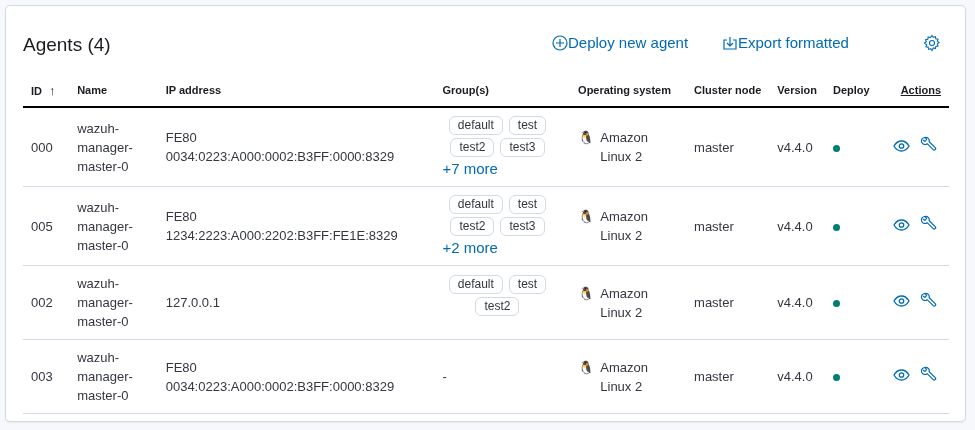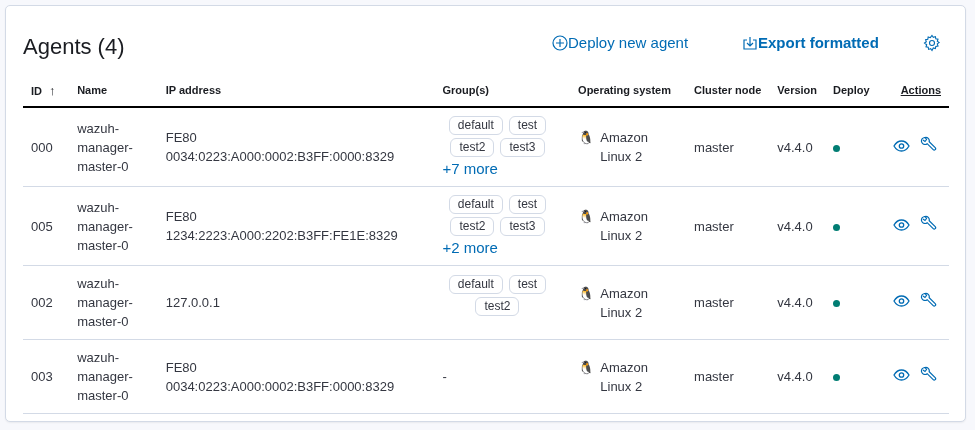--- a/index.html
+++ b/index.html
@@ -9,21 +9,21 @@
     font-family:"Liberation Sans", sans-serif;
     color:#343741;
   }
   .panel {
     position:absolute; left:5px; top:5px; width:961px; height:417px;
     background:#ffffff; border:1px solid #d3dae6; border-radius:5px;
     box-shadow:0 1px 2px rgba(0,0,0,0.06);
     box-sizing:border-box;
   }
   .title {
-    position:absolute; left:17px; top:28px; font-size:22px; color:#1a1c21; font-weight:400;
+    position:absolute; left:17px; top:28px; font-size:19px; color:#1a1c21; font-weight:400;
   }
   .hdr-btn {
     position:absolute; top:28px; display:flex; align-items:center; 
     color:#006bb4; font-size:15px; cursor:pointer;
   }
   .hdr-btn svg { display:block; }
   .gear { position:absolute; left:917px; top:28px; cursor:pointer; }
   table {
     position:absolute; left:17px; top:68px; width:926px;
     border-collapse:collapse; font-size:13px;
@@ -58,21 +58,21 @@
   <div class="hdr-btn" style="left:546px;">
     <span>
       <svg width="16" height="16" viewBox="0 0 16 16">
           <circle cx="8" cy="8" r="7" fill="none" stroke="#006bb4" stroke-width="1.2"></circle>
           <path d="M8 4v8M4 8h8" stroke="#006bb4" stroke-width="1.2"></path>
         </svg>
     </span>
     <span>Deploy new agent</span>
   </div>
 
-  <div class="hdr-btn" style="left:736px;font-weight:bold;">
+  <div class="hdr-btn" style="left:716px;">
     <span>
       <svg width="16" height="16" viewBox="0 0 16 16">
           <path d="M8 2v9M5 8l3 3 3-3" fill="none" stroke="#006bb4" stroke-width="1.2"></path>
           <path d="M5 5H2v9h12V5h-3" fill="none" stroke="#006bb4" stroke-width="1.2"></path>
         </svg>
     </span>
     <span>Export formatted</span>
   </div>
 
   <span class="gear">

